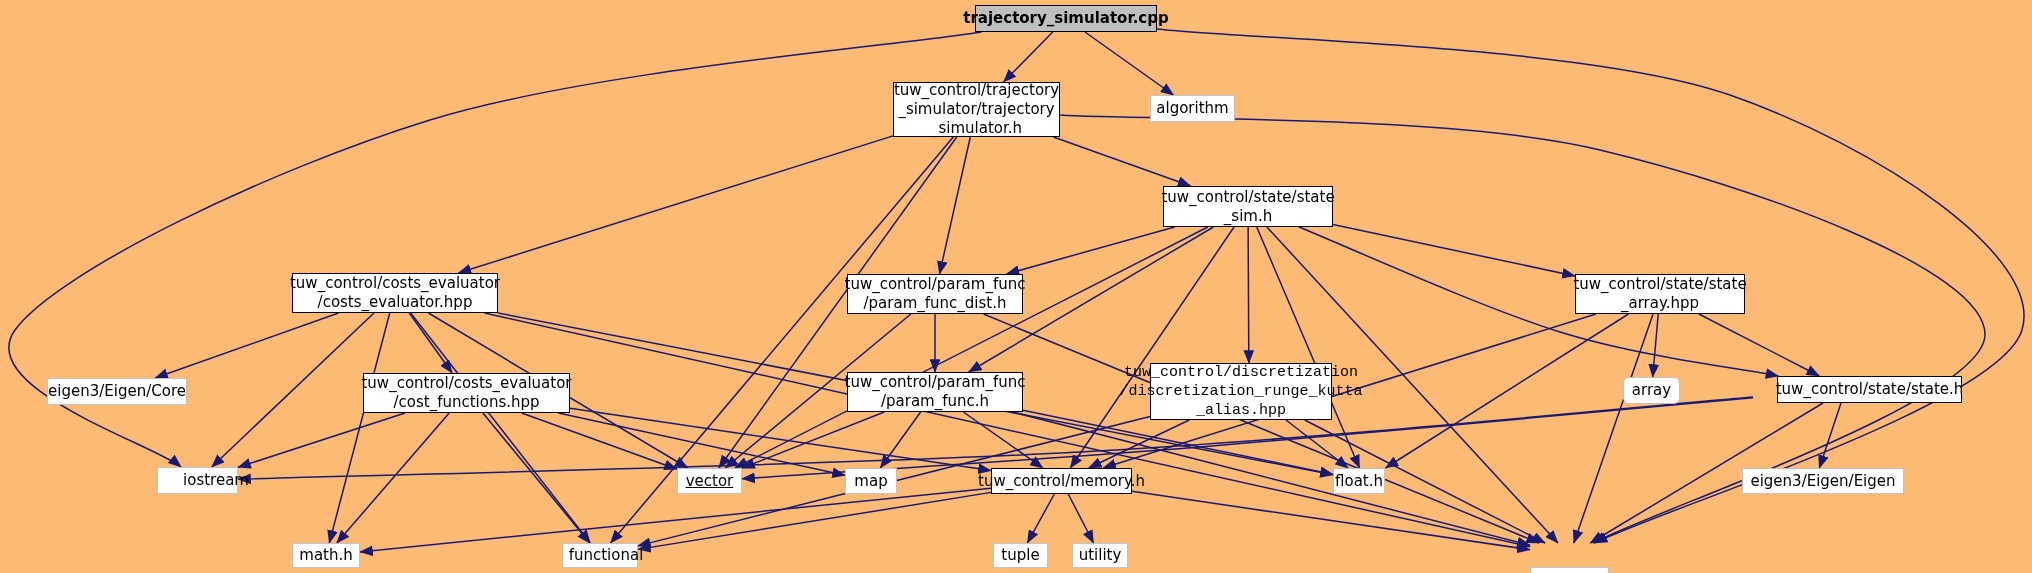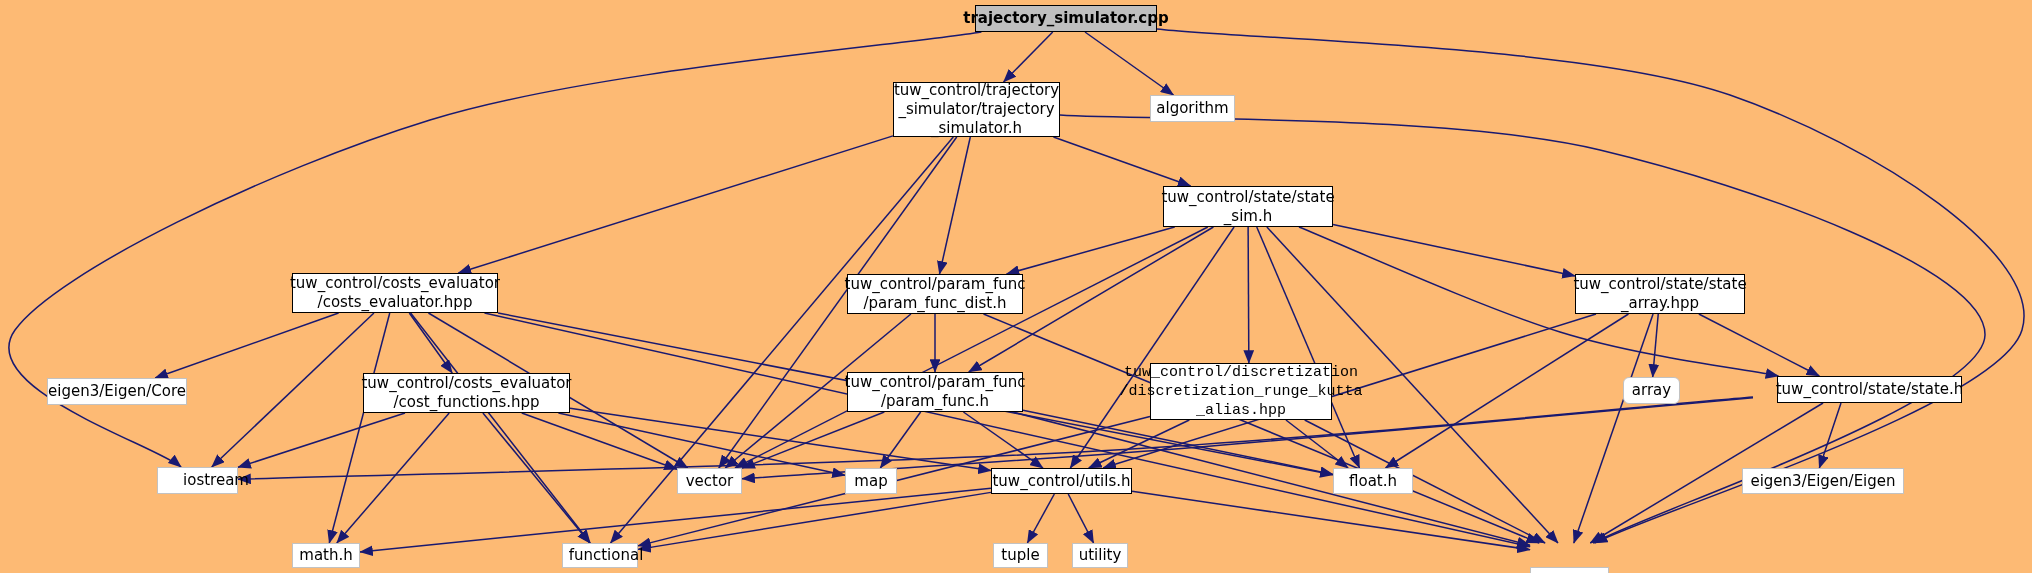--- a/index.html
+++ b/index.html
@@ -129,30 +129,30 @@
     </div>
     <div class="node system" style="left: 1623px; top: 377px; width: 57px; height: 27px; border-radius: 6px;">
       <div class="lbl">array</div>
     </div>
     <div class="node project" style="left: 1753px; top: 376px; width: 185px; height: 27px; margin-left: 24px;">
       <div class="lbl">tuw_control/state/state.h</div>
     </div>
     <div class="node system" style="left: 157px; top: 467px; width: 81px; height: 27px; padding-left: 37px;">
       <div class="lbl">iostream</div>
     </div>
-    <div class="node system" style="left: 677px; top: 468px; width: 65px; height: 26px;">
+    <div class="node system" style="left: 677px; top: 468px; width: 65px; height: 26px; text-decoration: underline;">
       <div class="lbl">vector</div>
     </div>
     <div class="node system" style="left: 845px; top: 468px; width: 52px; height: 26px;">
       <div class="lbl">map</div>
     </div>
     <div class="node project" style="left: 991px; top: 468px; width: 141px; height: 26px;">
-      <div class="lbl">tuw_control/utils.h</div>
+      <div class="lbl">tuw_control/memory.h</div>
     </div>
-    <div class="node system" style="left: 1333px; top: 468px; width: 80px; height: 26px;">
+    <div class="node system" style="left: 1333px; top: 468px; width: 52px; height: 26px;">
       <div class="lbl">float.h</div>
     </div>
     <div class="node system" style="left: 1742px; top: 468px; width: 162px; height: 26px;">
       <div class="lbl">eigen3/Eigen/Eigen</div>
     </div>
     <div class="node system" style="left: 292px; top: 543px; width: 68px; height: 25px;">
       <div class="lbl">math.h</div>
     </div>
     <div class="node system" style="left: 562px; top: 543px; width: 76px; height: 25px; padding-left: 12px;">
       <div class="lbl">functional</div>

